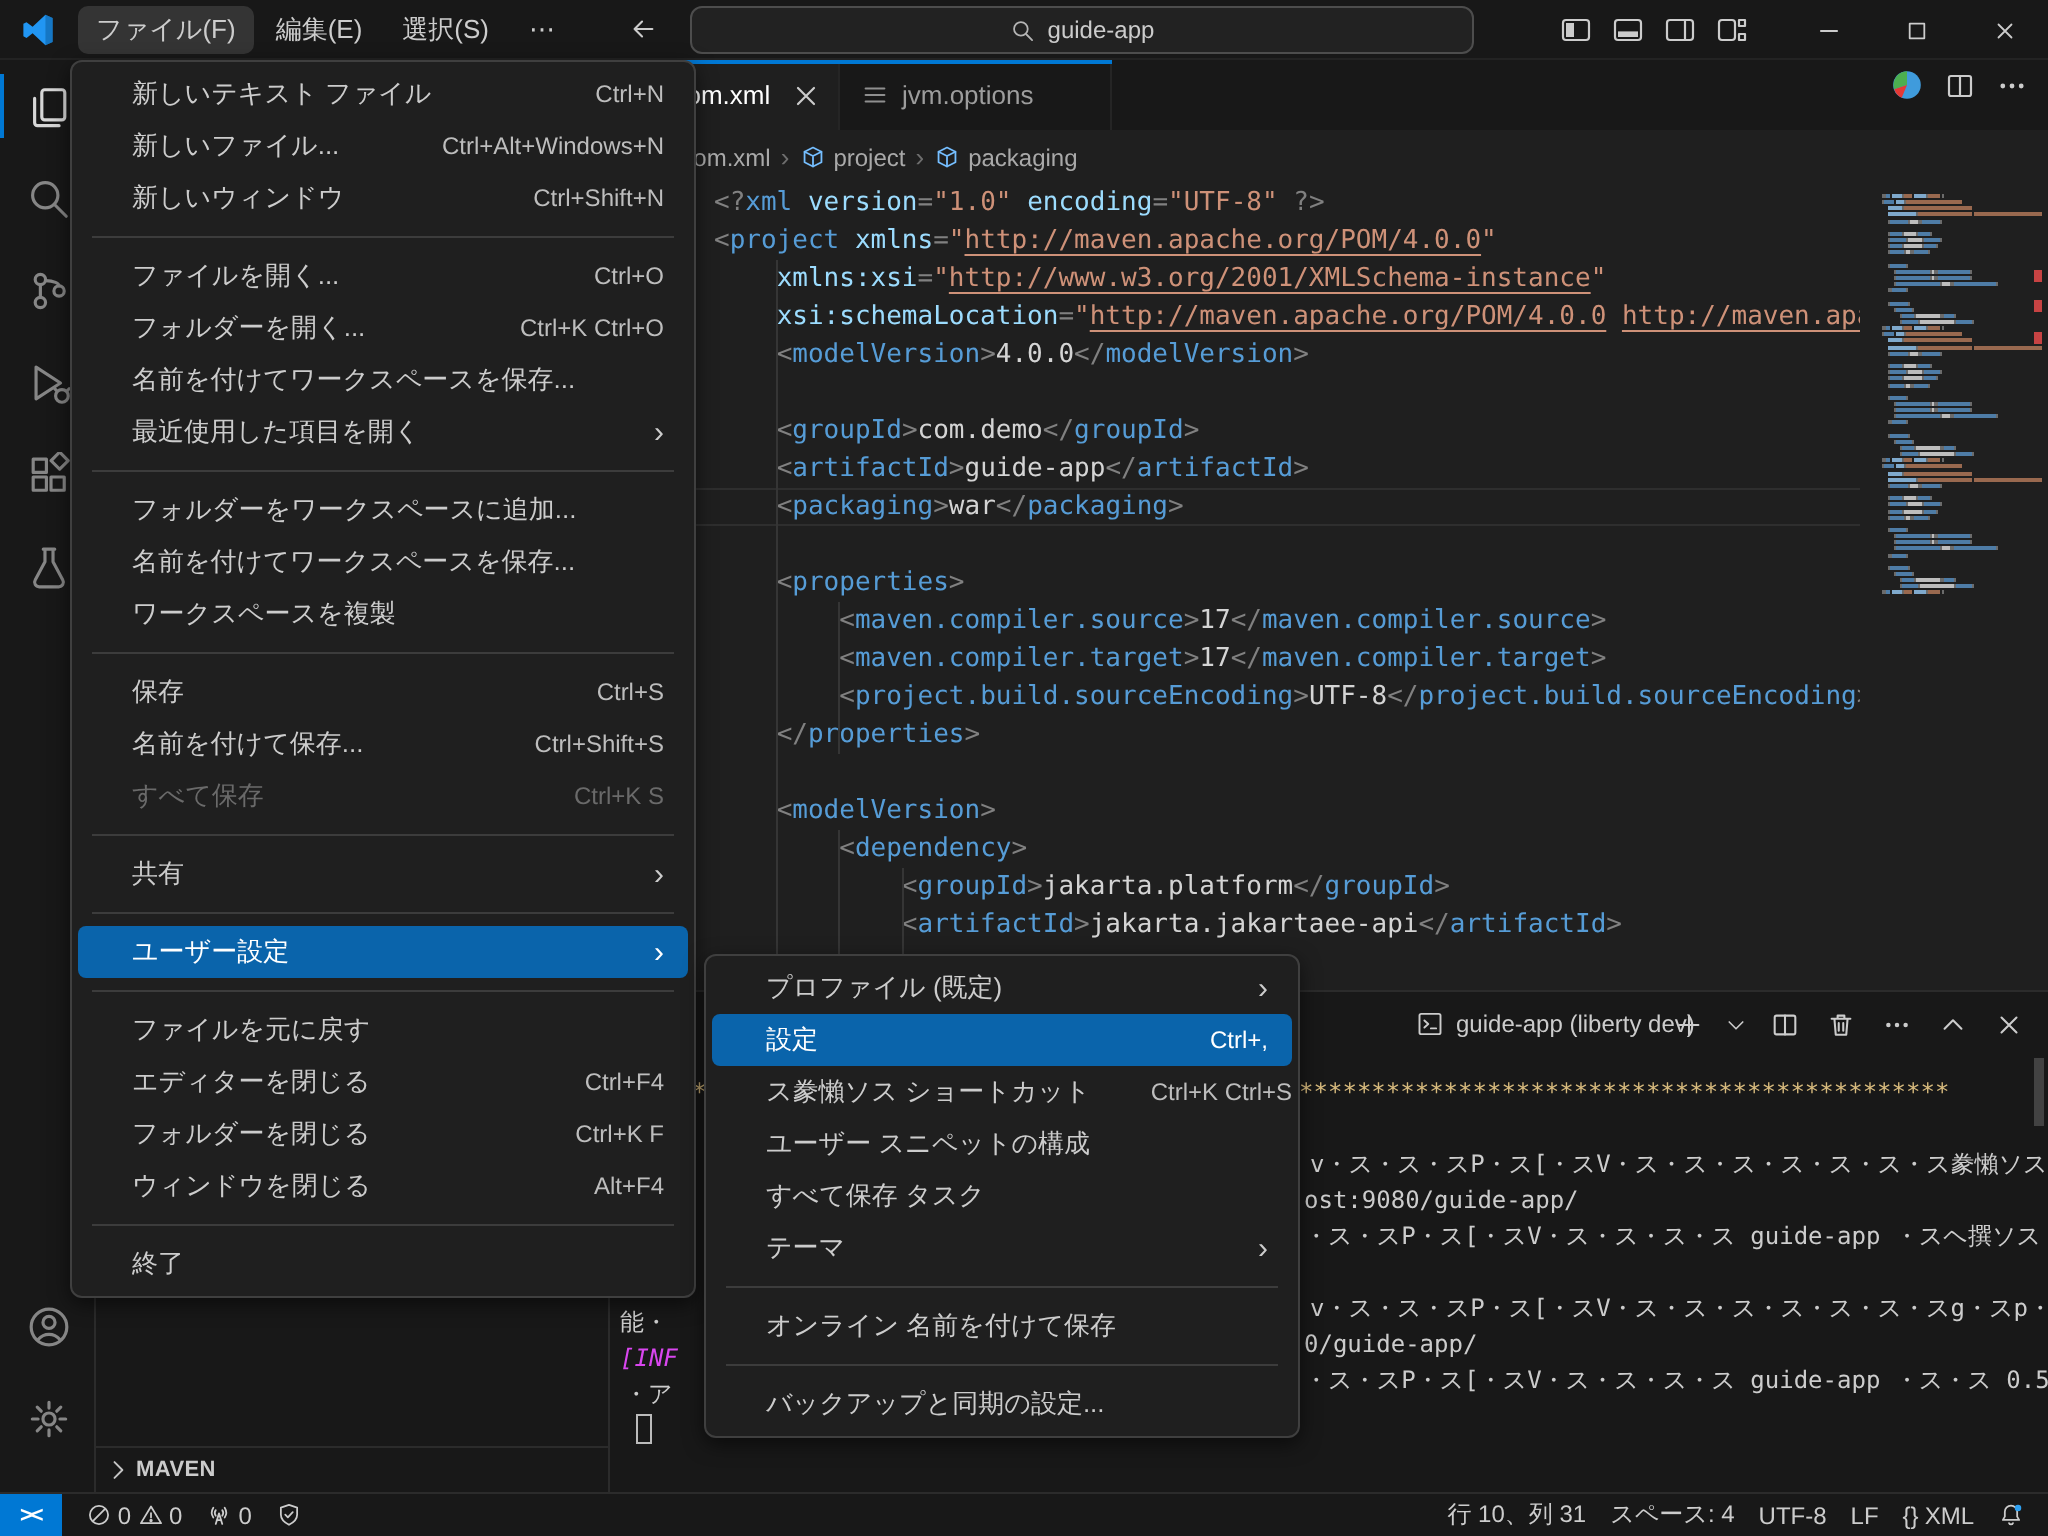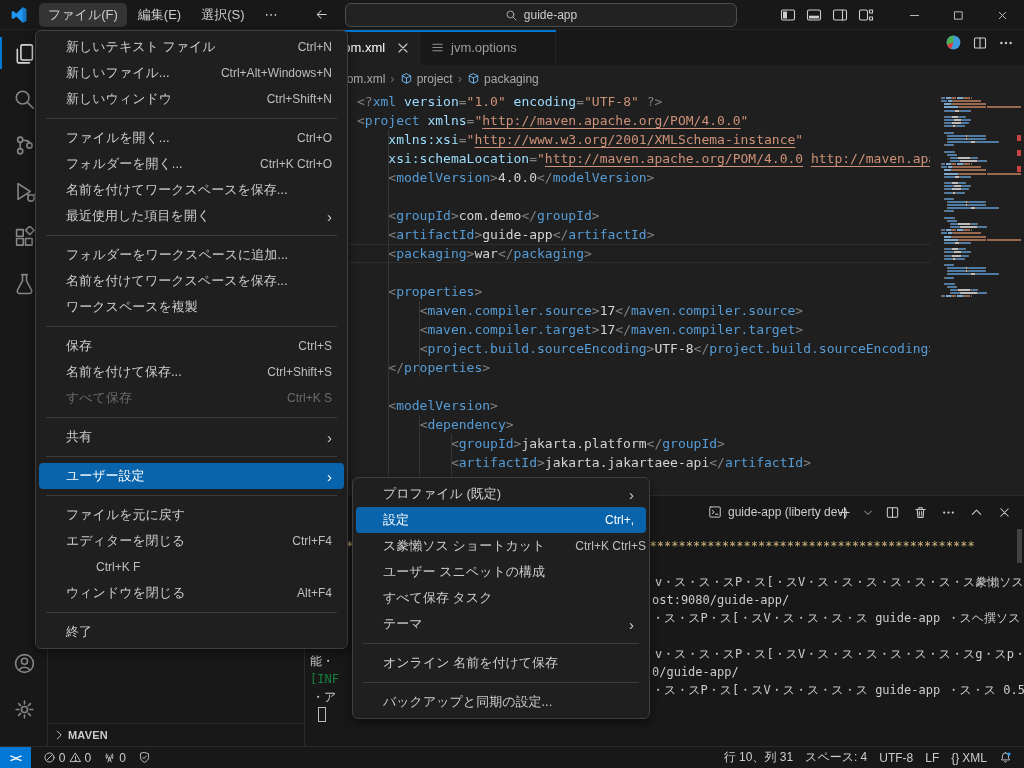--- a/index.html
+++ b/index.html
@@ -524,21 +524,21 @@
     </div>
     <div id="terminal-output">
         <div class="t-frag" style="left: 5px; top: 42px; color: rgb(215, 186, 125);">********************************************************************************************</div>
         <div class="t-frag" style="left: 350px; top: 78px; color: rgb(204, 204, 204);">v・ス・ス・スP・ス[・スV・ス・ス・ス・ス・ス・ス・ス豢懶ソス・ス</div>
         <div class="t-frag" style="left: 347px; top: 96px; color: rgb(204, 204, 204);">ost:9080/guide-app/</div>
         <div class="t-frag" style="left: 347px; top: 114px; color: rgb(204, 204, 204);">・ス・スP・ス[・スV・ス・ス・ス・ス guide-app ・スヘ撰ソス・ス</div>
         <div class="t-frag" style="left: 350px; top: 150px; color: rgb(204, 204, 204);">v・ス・ス・スP・ス[・スV・ス・ス・ス・ス・ス・ス・スg・スp・スツ</div>
         <div class="t-frag" style="left: 347px; top: 168px; color: rgb(204, 204, 204);">0/guide-app/</div>
         <div class="t-frag" style="left: 347px; top: 186px; color: rgb(204, 204, 204);">・ス・スP・ス[・スV・ス・ス・ス・ス guide-app ・ス・ス 0.537</div>
         <div class="t-frag" style="left: 5px; top: 157px; color: rgb(204, 204, 204);">能・</div>
-        <div class="t-frag" style="left: 5px; top: 175px; color: #15803d;">[INF</div>
+        <div class="t-frag" style="left: 5px; top: 175px; color: #d946ef; font-style: italic;">[INF</div>
         <div class="t-frag" style="left: 7px; top: 193px; color: rgb(204, 204, 204);">・ア</div>
       </div>
     <div class="t-cursor" style="left:13px;top:211px"></div>
     <div class="t-scroll"></div>
   </div>
 
   <div class="statusbar">
     <div class="sb-remote">
         <span>&gt;&lt;</span>
       </div>
@@ -676,20 +676,21 @@
       <div class="menu-sep"></div>
       <div class="menu-item">
         <span class="mi-label">ファイルを元に戻す</span>
         <span class="mi-right"></span>
       </div>
       <div class="menu-item">
         <span class="mi-label">エディターを閉じる</span>
         <span class="mi-right">Ctrl+F4</span>
       </div>
       <div class="menu-item">
+        <span class="mi-label">フォルダーを閉じる</span>
         <span class="mi-right">Ctrl+K F</span>
       </div>
       <div class="menu-item">
         <span class="mi-label">ウィンドウを閉じる</span>
         <span class="mi-right">Alt+F4</span>
       </div>
       <div class="menu-sep"></div>
       <div class="menu-item">
         <span class="mi-label">終了</span>
         <span class="mi-right"></span>

